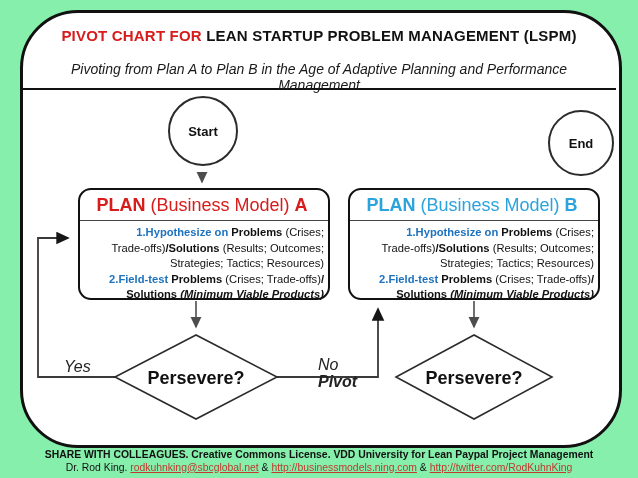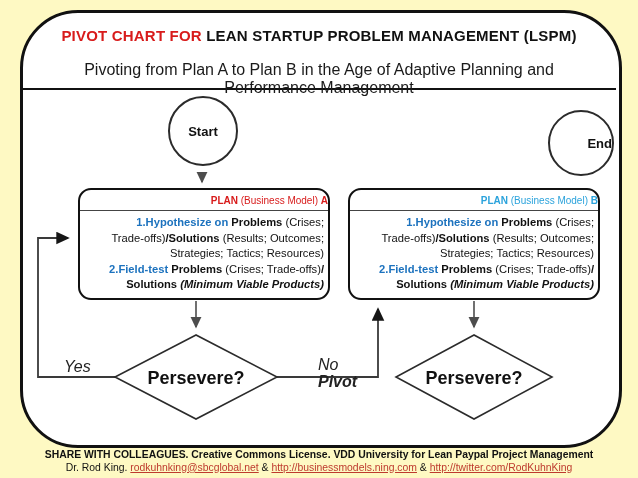--- a/index.html
+++ b/index.html
@@ -1,35 +1,35 @@
 <!DOCTYPE html>
 <html><head>
 <meta charset="utf-8">
 <style>
   html,body{margin:0;padding:0;background:#fff;}
-  .stage{position:relative;width:638px;height:478px;background:#fef9c3;
+  .stage{position:relative;width:638px;height:478px;background:#86efac;
          font-family:"Liberation Sans",sans-serif;color:#111;overflow:hidden;}
   .frame{position:absolute;left:20px;top:10px;width:596px;height:432px;
          border:3px solid #111;border-radius:58px;background:#fff;}
   .header-divider{position:absolute;left:22px;top:88px;width:594px;height:0;
          border-top:2px solid #111;}
   .main-title{position:absolute;left:40px;top:27px;width:558px;text-align:center;
          font-size:15px;font-weight:bold;letter-spacing:.2px;}
   .sub-title{position:absolute;left:40px;top:61px;width:558px;text-align:center;
-         font-size:16px;color:#1a1a1a;}
+         font-size:14px;font-style:italic;color:#1a1a1a;}
   .circle{position:absolute;border:2px solid #2b2b2b;border-radius:50%;background:#fff;
          display:flex;align-items:center;justify-content:center;
          font-weight:bold;font-size:13px;}
   .circle.start{left:168px;top:96px;width:66px;height:66px;}
-  .circle.end{left:548px;top:110px;width:62px;height:62px;justify-content:flex-end;}
+  .circle.end{left:548px;top:110px;width:62px;height:62px;}
   .plan-box{position:absolute;top:188px;width:252px;height:112px;background:#fff;
          border:2.5px solid #111;border-radius:13px;box-sizing:border-box;}
   .plan-box.a{left:78px;}
   .plan-box.b{left:348px;}
-  .plan-title{text-align:right;font-size:10px;padding:5px 0 4px 2px;
+  .plan-title{text-align:center;font-size:18px;padding:5px 6px 4px 2px;
          border-bottom:1.5px solid #444;white-space:nowrap;}
   .plan-title .bold{font-weight:bold;}
   .plan-a-title{color:#D81B1B;}
   .plan-b-title{color:#2BA3DC;}
   .plan-list{padding:4px 4px 0 8px;font-size:11.2px;line-height:15.5px;}
   .pl-line{white-space:nowrap;text-align:right;}
   .pl-line .num{display:inline-block;width:20px;color:#1C72BE;font-weight:bold;}
   .pl-line.cont{margin-left:20px;}
   .seg-blue{color:#1C72BE;font-weight:bold;}
   .seg-bold{font-weight:bold;}

